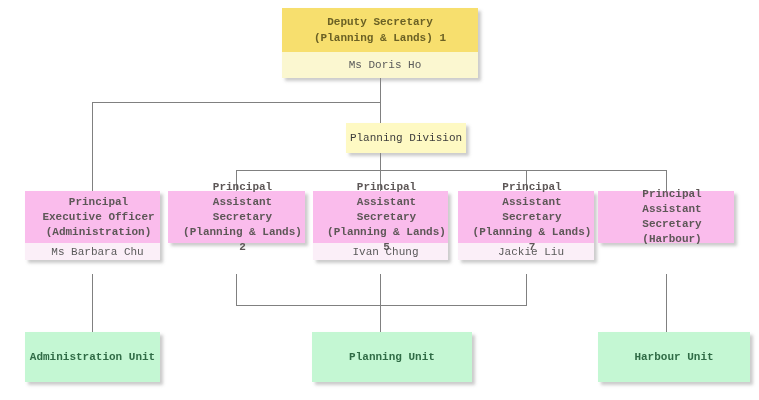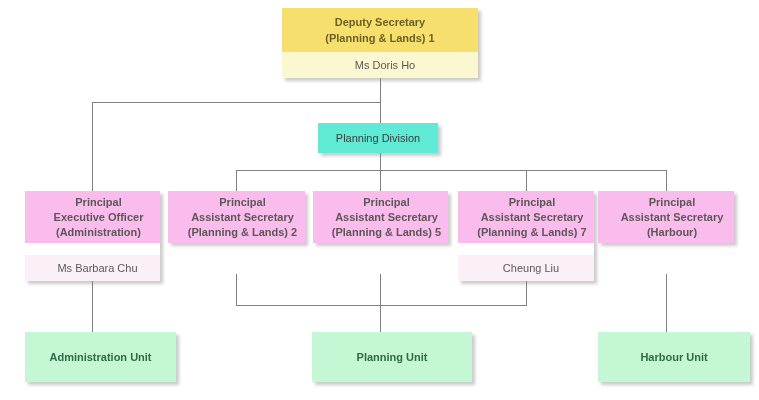--- a/index.html
+++ b/index.html
@@ -1,44 +1,44 @@
 <!DOCTYPE html>
 <html><head>
 <meta charset="utf-8">
 <style>
   html,body { margin:0; padding:0; background:#ffffff; }
   .canvas {
     position:relative; width:759px; height:400px; background:#ffffff;
-    font-family:Liberation Sans, sans-serif; font-size:11px;
+    font-family:Liberation Mono, monospace; font-size:11px;
     overflow:hidden;
   }
   .line { position:absolute; background:#808080; }
   .line.v { width:1px; }
   .line.h { height:1px; }
   .node {
     position:absolute; text-align:center;
     box-shadow:3px 3px 3px rgba(140,140,140,0.45);
   }
   .hdr {
     font-weight:bold; white-space:pre-line; line-height:15px;
     display:flex; align-items:center; justify-content:center;
   }
   .body {
     display:flex; align-items:center; justify-content:center; color:#5a5a5a;padding-left:10px;
   }
   .deputy { width:196px; }
   .deputy .hdr { background:#f7df6e; color:#6b6125; height:44px; line-height:16px; }
   .deputy .body { background:#fbf7d0; height:26px; }
   .division {
-    background:#5eead4; color:#3c3c3c; width:120px; height:30px;
-    display:flex; align-items:center; justify-content:center;
+    background:#fef9c3; color:#3c3c3c; width:120px; height:30px;
+    display:flex; align-items:center; justify-content:center;margin-left:28px;
   }
   .officer { width:135px; }
   .officer .hdr { background:#fabcec; color:#5d5757; height:52px;padding-left:12px; }
-  .officer .body { background:#fbeff8; height:26px;margin-top:12px; }
+  .officer .body { background:#fbeff8; height:17px; }
   .unit {
     background:#c4f7d3; color:#2f6b45; font-weight:bold; height:50px;
     display:flex; align-items:center; justify-content:center;
   }
 </style>
 </head>
 <body>
 
 <div class="canvas">
 
@@ -76,34 +76,35 @@
   </div>
   <div class="node officer" style="left:168px;top:191px;width:137px">
     <div class="hdr">Principal
 Assistant Secretary
 (Planning &amp; Lands) 2</div>
   </div>
   <div class="node officer" style="left:313px;top:191px">
     <div class="hdr">Principal
 Assistant Secretary
 (Planning &amp; Lands) 5</div>
+    <div class="body">Ivan Chung</div>
   </div>
   <div class="node officer" style="left:458px;top:191px;width:136px">
     <div class="hdr">Principal
 Assistant Secretary
 (Planning &amp; Lands) 7</div>
-    <div class="body">Cheung Liu</div>
+    <div class="body">Jackie Liu</div>
   </div>
   <div class="node officer" style="left:598px;top:191px;width:136px">
     <div class="hdr">Principal
 Assistant Secretary
 (Harbour)</div>
   </div>
 
-  <div class="node unit" style="left:25px;top:332px;width:151px">
+  <div class="node unit" style="left:25px;top:332px;width:135px">
     <span>Administration Unit</span>
   </div>
   <div class="node unit" style="left:312px;top:332px;width:160px">
     <span>Planning Unit</span>
   </div>
   <div class="node unit" style="left:598px;top:332px;width:152px">
     <span>Harbour Unit</span>
   </div>
 
 </div>

